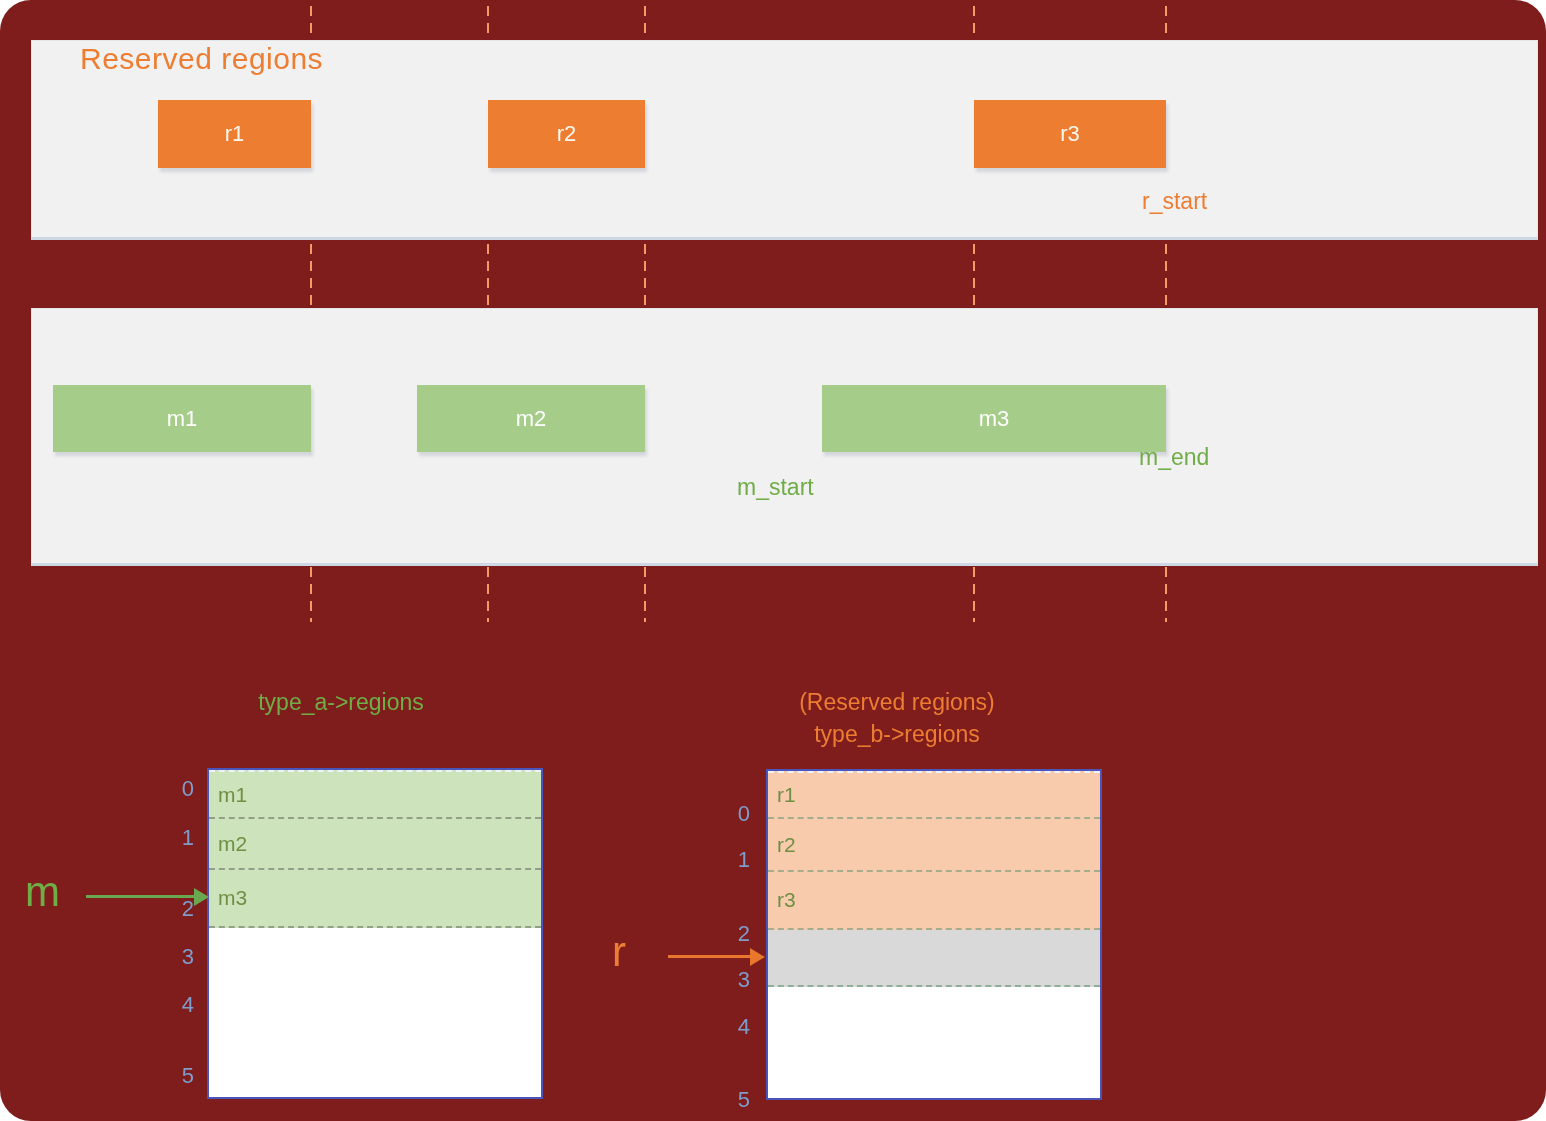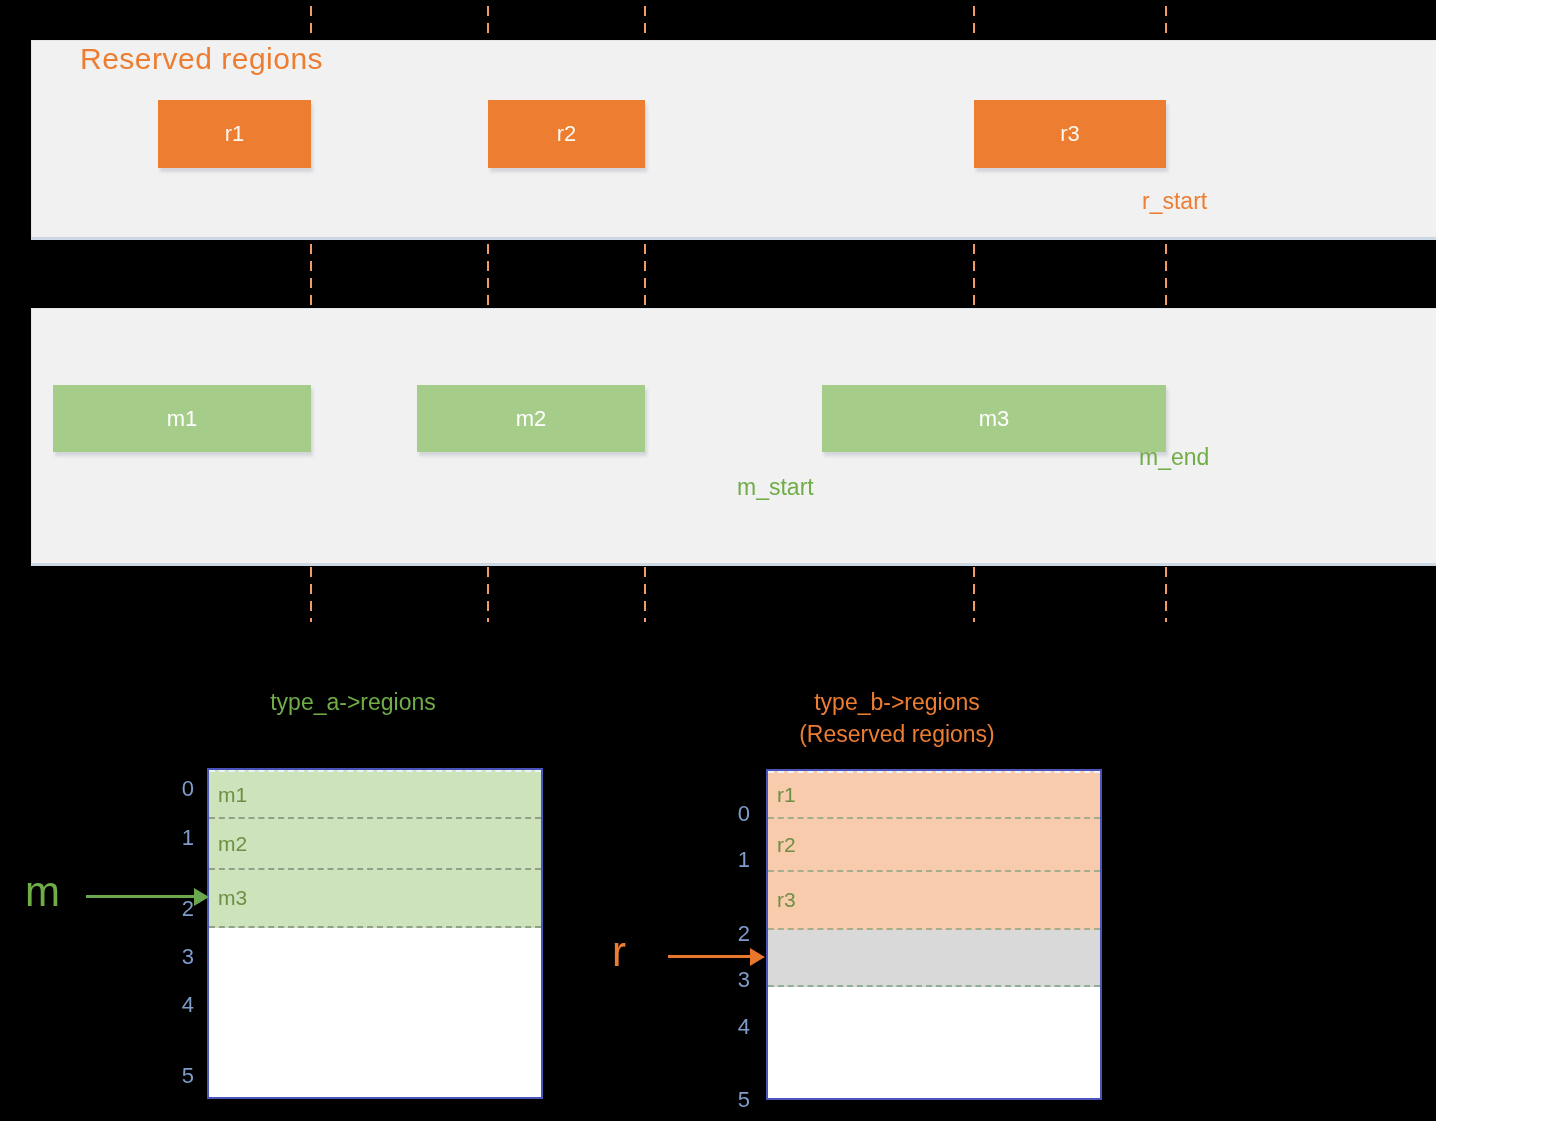--- a/index.html
+++ b/index.html
@@ -1,23 +1,24 @@
 <!DOCTYPE html>
 <html><head>
 <meta charset="utf-8">
 <style>
   * { margin: 0; padding: 0; box-sizing: border-box; }
   html, body { background: #ffffff; }
   body { font-family: "Liberation Sans", "DejaVu Sans", sans-serif; }
   #page {
     position: relative;
-    width: 1436px;
+    width: 1546px;
     height: 1121px;
-    background: #000000;
+    background: #7f1d1d;
     overflow: hidden;
+    border-radius: 31px;
   }
 
   
   .vline {
     position: absolute;
     top: 6px;
     width: 2px;
     height: 616px;
     background: repeating-linear-gradient(180deg, #f19c66 0 10px, transparent 10px 17px);
   }
@@ -158,21 +159,21 @@
   <div class="block green" style="left:417px;top:385px;width:228px;height:67px">
     <span>m2</span>
   </div>
   <div class="block green" style="left:822px;top:385px;width:344px;height:67px">
     <span>m3</span>
   </div>
 
   <div class="axis-label green-text" style="left:737px;top:474px">m_start</div>
   <div class="axis-label green-text" style="left:1139px;top:444px">m_end</div>
 
-  <div class="tbl-header green-text" style="left:193px;top:686px">
+  <div class="tbl-header green-text" style="left:181px;top:686px">
     <div>type_a-&gt;regions</div>
   </div>
 
   <div class="arr-table" style="left:207px;top:768px">
     <div class="fill-stack">
       <div class="arr-row green-fill first" style="height:49px">
         <span>m1</span>
       </div>
       <div class="arr-row green-fill" style="height:51px">
         <span>m2</span>
@@ -190,22 +191,22 @@
   <div class="idx" style="left:148px;top:992px">4</div>
   <div class="idx" style="left:148px;top:1063px">5</div>
 
   <div class="green-arrow">
     <div class="ptr-label green-text" style="left:25px;top:868px">m</div>
     <div class="ptr-line" style="left:86px;top:895px;width:110px"></div>
     <div class="ptr-head" style="left:194px;top:888px"></div>
   </div>
 
   <div class="tbl-header orange-text" style="left:737px;top:686px">
+    <div>(Reserved regions)</div>
     <div>type_b-&gt;regions</div>
-    <div>(Reserved regions)</div>
   </div>
 
   <div class="arr-table" style="left:766px;top:769px">
     <div class="fill-stack">
       <div class="arr-row peach-fill first" style="height:48px">
         <span>r1</span>
       </div>
       <div class="arr-row peach-fill" style="height:53px">
         <span>r2</span>
       </div>

